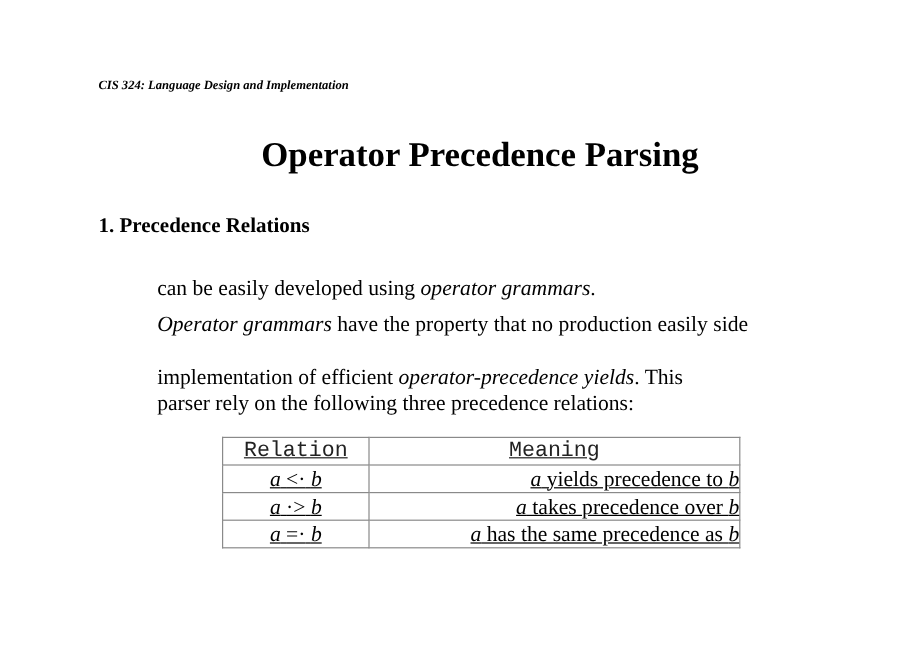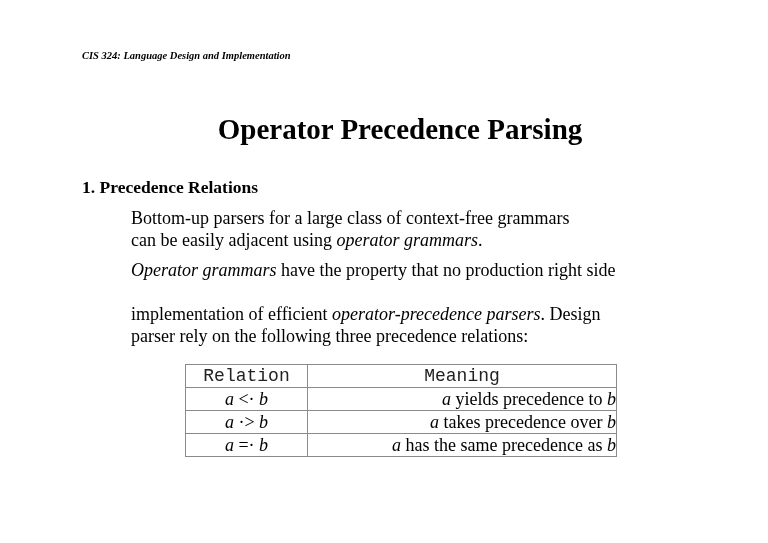--- a/index.html
+++ b/index.html
@@ -1,50 +1,50 @@
 <!DOCTYPE html>
 <html><head>
   <meta charset="utf-8">
   <style>
     html, body { margin: 0; padding: 0; background: #ffffff; }
     body { width: 768px; height: 543px; position: relative; overflow: hidden;
            font-family: "Liberation Serif", serif; color: #000; }
-    .header { position: absolute; left: 82px; top: 50px; font-size: 10.5px;
+    .header { position: absolute; left: 82px; top: 66px; font-size: 10.5px;
               font-style: italic; font-weight: bold; }
     .title { position: absolute; left: 0; width: 800px; top: 113px; text-align: center;
              font-size: 29px; font-weight: bold; }
     .section { position: absolute; left: 82px; top: 177px; font-size: 17.5px; font-weight: bold; text-align: right; }
     .para { position: absolute; left: 131px; font-size: 18px; line-height: 22px; margin: 0; }
     .p1 { top: 207px; }
     .p2 { top: 259px; }
     table { position: absolute; left: 185px; top: 364px; border-collapse: collapse;
             border: 1px solid #8a8a8a; }
-    td, th { border: 1px solid #8a8a8a; padding: 0; height: 22px; font-weight: normal; }
+    td, th { border: 1px solid #8a8a8a; padding: 0; height: 22px; font-weight: normal; text-decoration: underline; }
     th { font-family: "Liberation Mono", monospace; font-size: 17px; color: #222; }
     .c1 { width: 121px; text-align: center; font-size: 18px; }
     .c2 { width: 300px; text-align: right; padding-left: 8px; font-size: 18px; }
     th.c2 { text-align: center; padding-left: 0; }
     i { font-style: italic; }
   </style>
 </head>
 <body>
 
 <div class="header">CIS 324: Language Design and Implementation</div>
 <div class="title">Operator Precedence Parsing</div>
 <div class="section">1. Precedence Relations</div>
 
 <p class="para p1">
-  <span>Bottom-up parsers for a large class of context-free grammars</span><br>
-  <span>can be easily adjacent using </span><i>operator grammars</i><span>.</span>
+  <br>
+  <span>can be easily developed using </span><i>operator grammars</i><span>.</span>
 </p>
 
 <p class="para p2">
-  <i>Operator grammars</i><span> have the property that no production right side</span><br>
+  <i>Operator grammars</i><span> have the property that no production easily side</span><br>
   <br>
-  <span>implementation of efficient </span><i>operator-precedence parsers</i><span>. Design</span><br>
+  <span>implementation of efficient </span><i>operator-precedence yields</i><span>. This</span><br>
   <span>parser rely on the following three precedence relations:</span>
 </p>
 
 <table>
   <tbody>
       <tr>
     <th class="c1">Relation</th>
     <th class="c2">Meaning</th>
   </tr>
   <tr>

